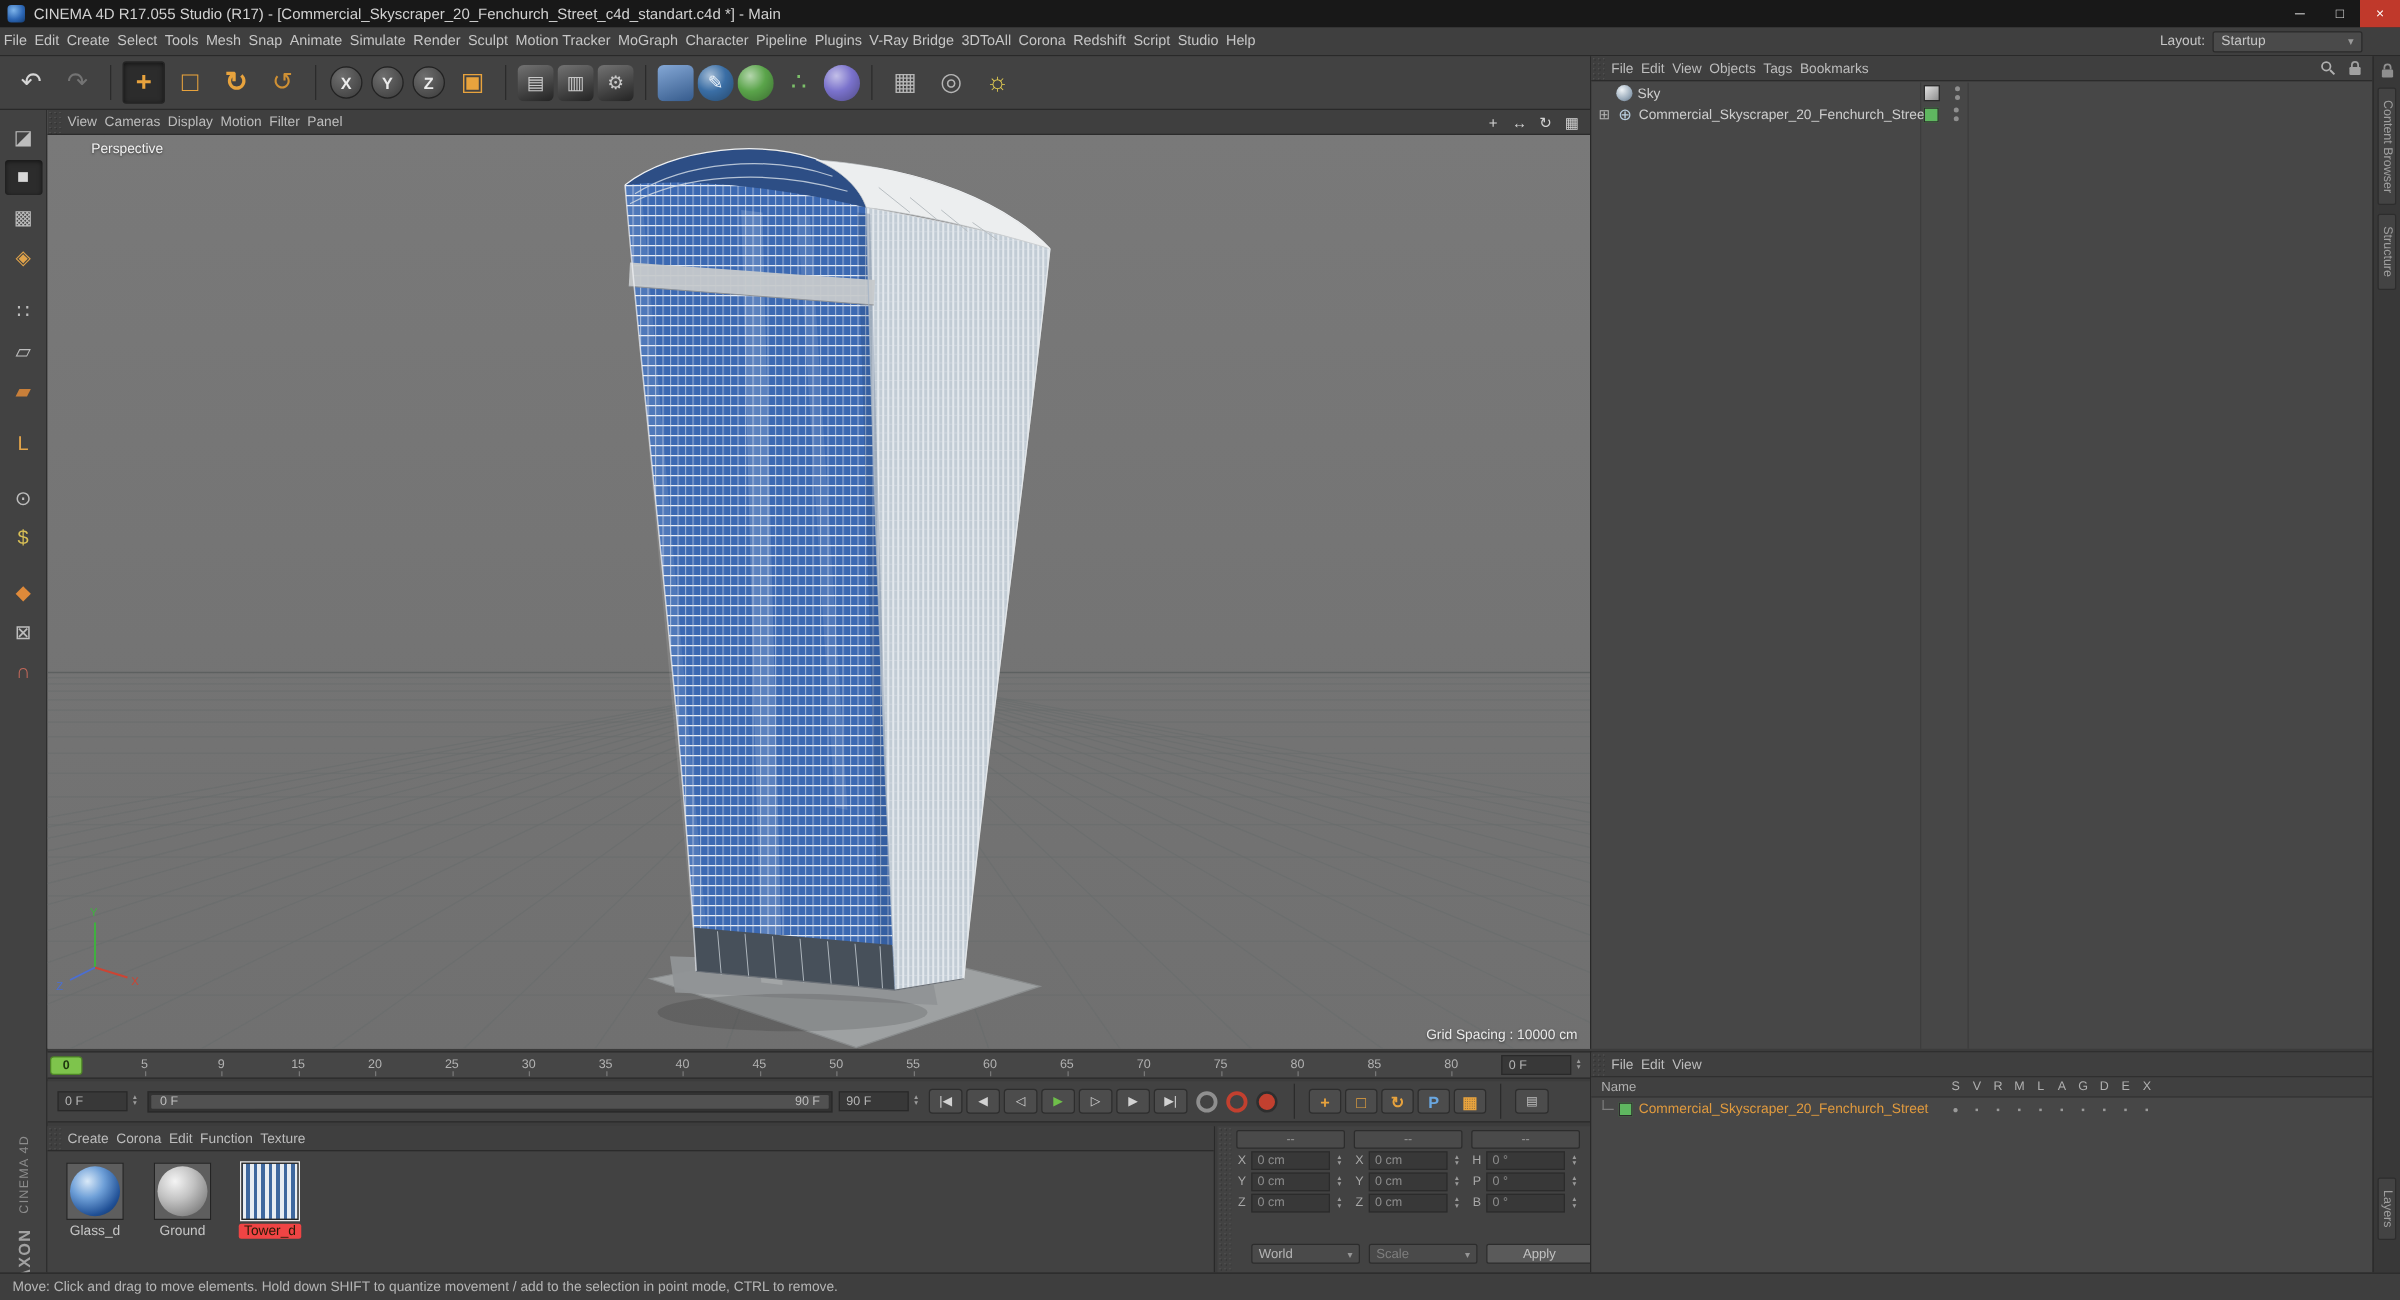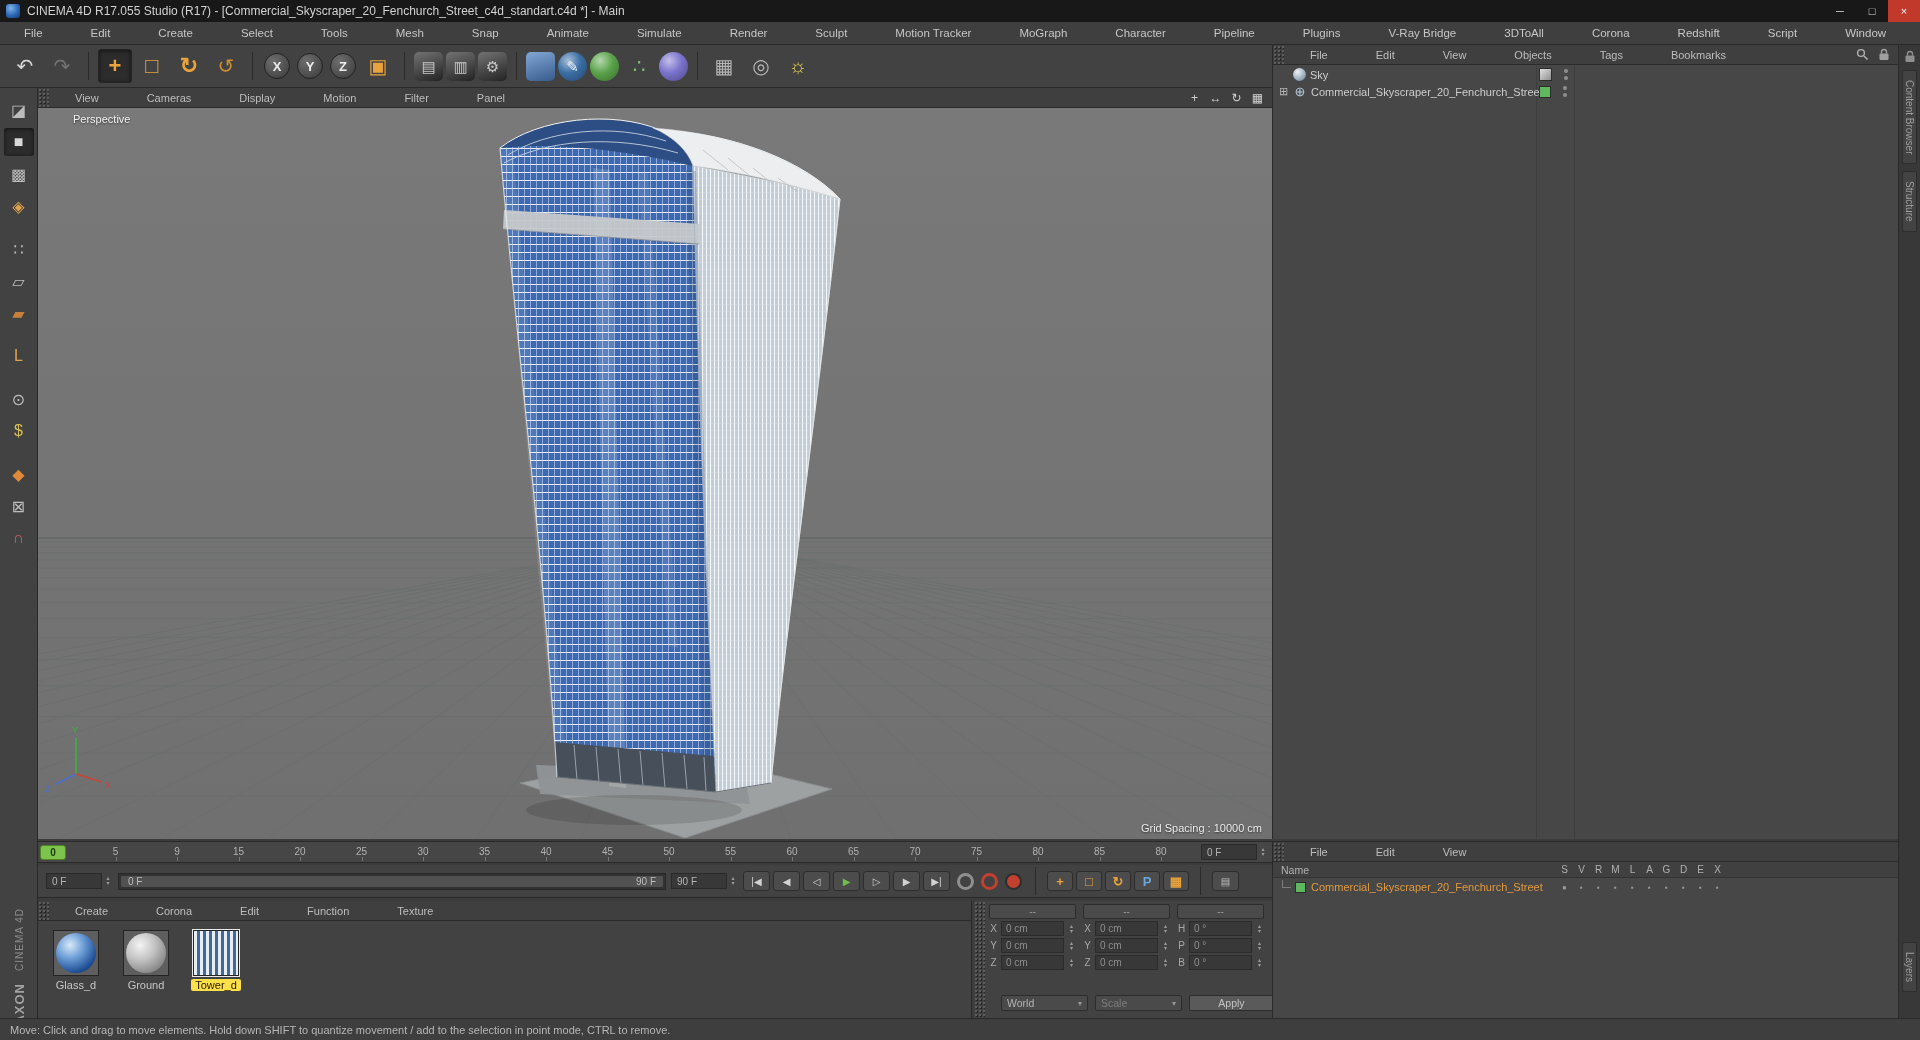--- a/index.html
+++ b/index.html
@@ -10,21 +10,21 @@
   #titlebar{position:absolute;left:0;top:0;width:1920px;height:22px;background:#181818;display:flex;align-items:center;padding-left:6px;gap:7px;}
   #app-icon{width:14px;height:14px;border-radius:3px;background:radial-gradient(circle at 35% 30%,#7db4ea,#2d67b5 55%,#123a6e);}
   #title-text{font-size:12px;color:#d2d2d2;white-space:nowrap;}
   #win-controls{margin-left:auto;display:flex;height:22px;}
   .win-btn{width:32px;height:22px;display:flex;align-items:center;justify-content:center;color:#dcdcdc;font-size:11px;}
   .win-btn.close{background:#c0392b;color:#fff;}
 
   
   #menubar{position:absolute;left:0;top:22px;width:1920px;height:23px;background:#3f3f3f;border-bottom:1px solid #292929;display:flex;align-items:center;font-size:11.5px;color:#c6c6c6;}
   #menu-items{display:flex;}
-  .mi{padding:0 24px;cursor:default;white-space:nowrap;}
+  .mi{padding:0 3px;cursor:default;white-space:nowrap;}
   #menubar-right{margin-left:auto;display:flex;align-items:center;gap:6px;padding-right:30px;font-size:11px;}
   #layout-dd{width:120px;height:17px;background:#4a4a4a;border:1px solid #2a2a2a;border-radius:2px;display:flex;align-items:center;padding:0 6px;color:#c6c6c6;}
   #layout-dd::after{content:"▾";margin-left:auto;color:#9a9a9a;font-size:9px;}
 
   
   #toolbar{position:absolute;left:0;top:45px;width:1272px;height:43px;background:#424242;border-bottom:1px solid #292929;display:flex;align-items:center;padding-left:8px;gap:3px;}
   .tb-btn{width:34px;height:34px;border-radius:3px;display:flex;align-items:center;justify-content:center;font-size:20px;line-height:1;}
   .tb-btn.bold{font-weight:bold;font-size:22px;}
   .tb-btn.pressed{background:#2c2c2c;border:1px solid #242424;box-shadow:inset 0 1px 4px rgba(0,0,0,.6);}
   .tb-btn.badge{width:26px;height:26px;margin:0 2px;border-radius:50%;background:radial-gradient(circle at 35% 30%,#6e6e6e,#3a3a3a);color:#ececec;font-size:13px;font-weight:bold;border:1px solid #222;}
@@ -80,21 +80,21 @@
   #materials{position:absolute;left:38px;top:901px;width:934px;height:117px;background:#424242;border-right:1px solid #292929;}
   #mat-items{display:flex;gap:14px;padding:9px 10px;}
   .mat{display:flex;flex-direction:column;align-items:center;width:56px;}
   .mat .thumb{width:46px;height:46px;border:1px solid #242424;background:#5e5e5e;display:flex;align-items:center;justify-content:center;}
   .mat.selected .thumb{outline:1px solid #e8e8e8;}
   .ball{width:40px;height:40px;border-radius:50%;}
   .ball.glass{background:radial-gradient(circle at 35% 30%,#d9e9f8 0%,#6fa0d8 35%,#1f4f95 72%,#0f2a50 100%);}
   .ball.ground{background:radial-gradient(circle at 35% 30%,#f4f4f4 0%,#c2c2c2 40%,#828282 80%,#5d5d5d 100%);}
   .thumb.tower{background:repeating-linear-gradient(90deg,#e8edf2 0 3px,#3f689e 3px 6px);}
   .mat .lab{font-size:11px;margin-top:3px;color:#c6c6c6;padding:0 4px;border-radius:2px;white-space:nowrap;}
-  .mat.selected .lab{background:#fde047;color:#241a06;}
+  .mat.selected .lab{background:#ef4444;color:#241a06;}
 
   
   #coords{position:absolute;left:974px;top:901px;width:298px;height:117px;background:#424242;display:flex;}
   #coord-body{flex:1;position:relative;padding:3px 4px 0 2px;}
   #coord-cols{display:flex;gap:7px;}
   .coord-col{display:flex;flex-direction:column;gap:2px;width:87px;}
   .coord-head{height:15px;background:#4a4a4a;border:1px solid #2c2c2c;border-radius:2px;font-size:10px;color:#9a9a9a;display:flex;align-items:center;justify-content:center;}
   .coord-row{display:flex;align-items:center;gap:3px;}
   .coord-lab{width:9px;font-size:10px;color:#a8a8a8;text-align:center;}
   .coord-field{flex:1;height:15px;background:#383838;border:1px solid #2b2b2b;font-size:10px;color:#8d8d8d;display:flex;align-items:center;padding:0 4px;}
@@ -175,21 +175,21 @@
         <div class="mi">Motion Tracker</div>
         <div class="mi">MoGraph</div>
         <div class="mi">Character</div>
         <div class="mi">Pipeline</div>
         <div class="mi">Plugins</div>
         <div class="mi">V-Ray Bridge</div>
         <div class="mi">3DToAll</div>
         <div class="mi">Corona</div>
         <div class="mi">Redshift</div>
         <div class="mi">Script</div>
-        <div class="mi">Window</div>
+        <div class="mi">Studio</div>
         <div class="mi">Help</div>
       </div>
     <div id="menubar-right">
       <span>Layout:</span>
       <div id="layout-dd">
         <span>Startup</span>
       </div>
     </div>
   </div>
 

